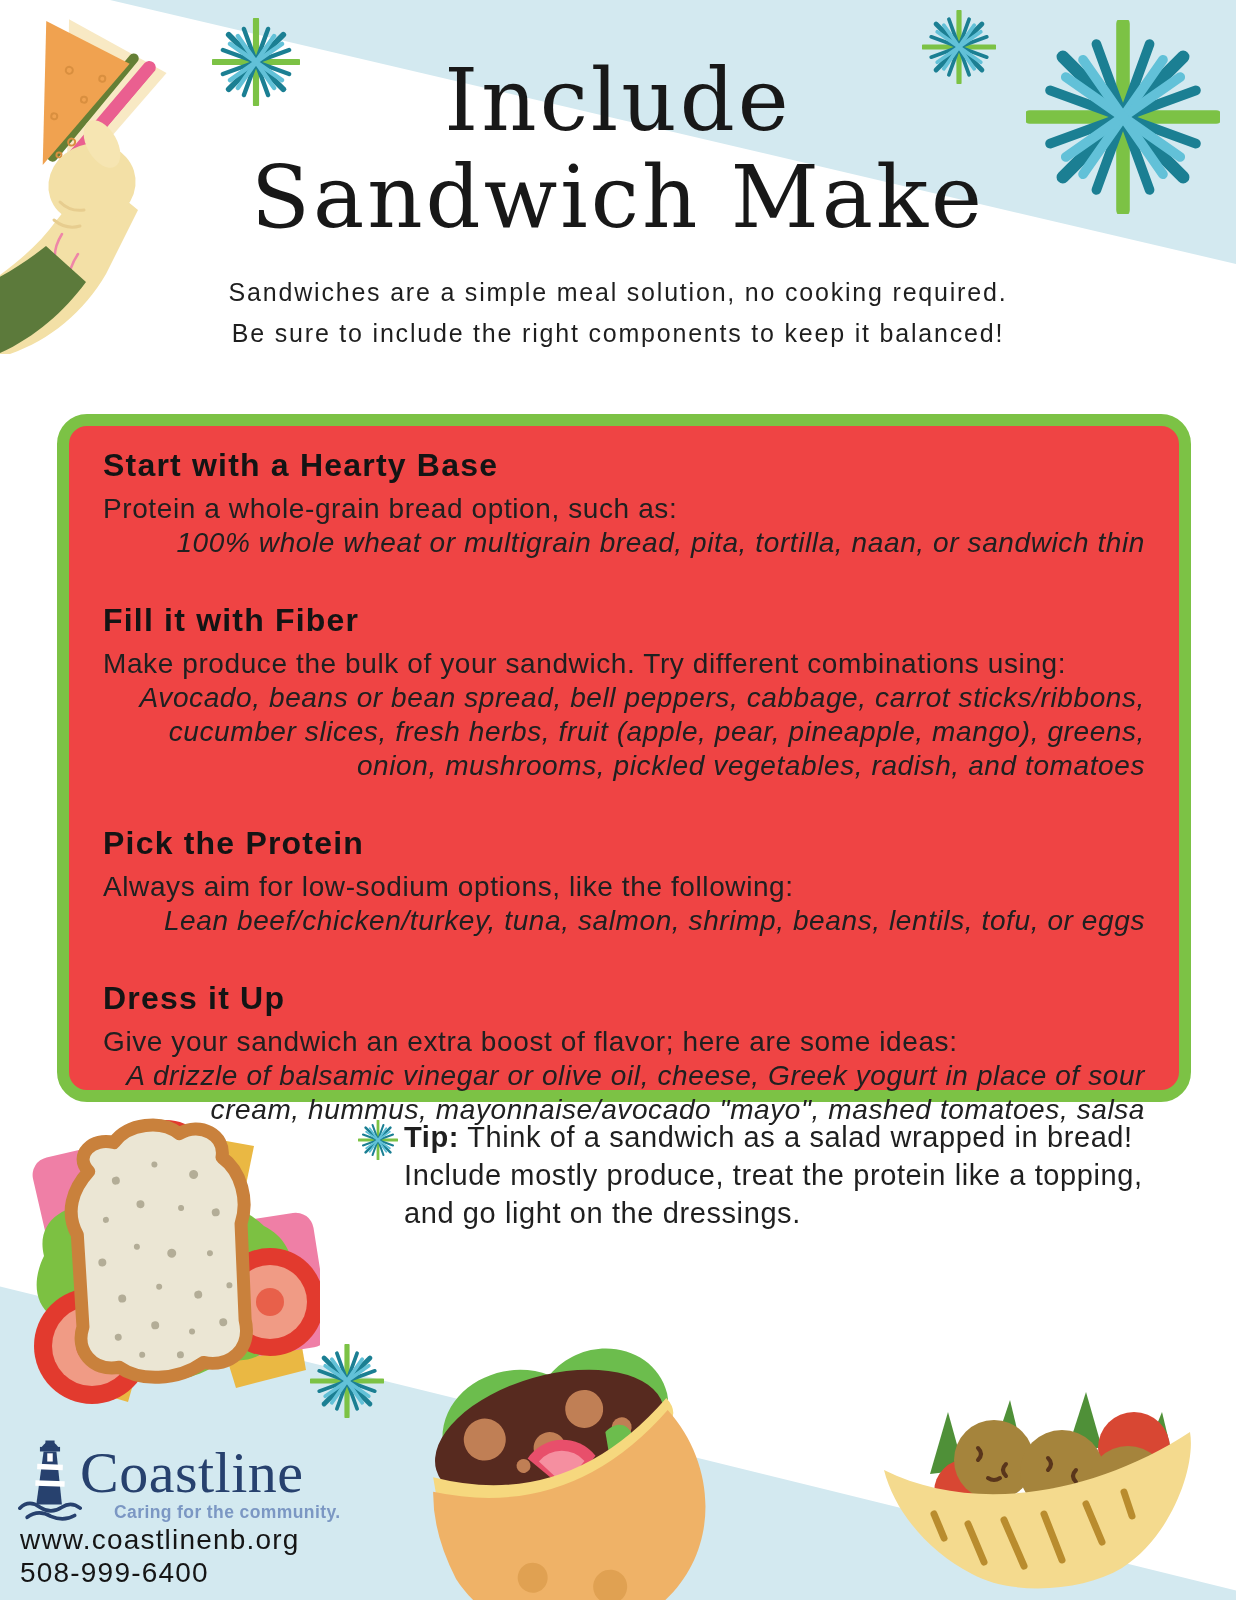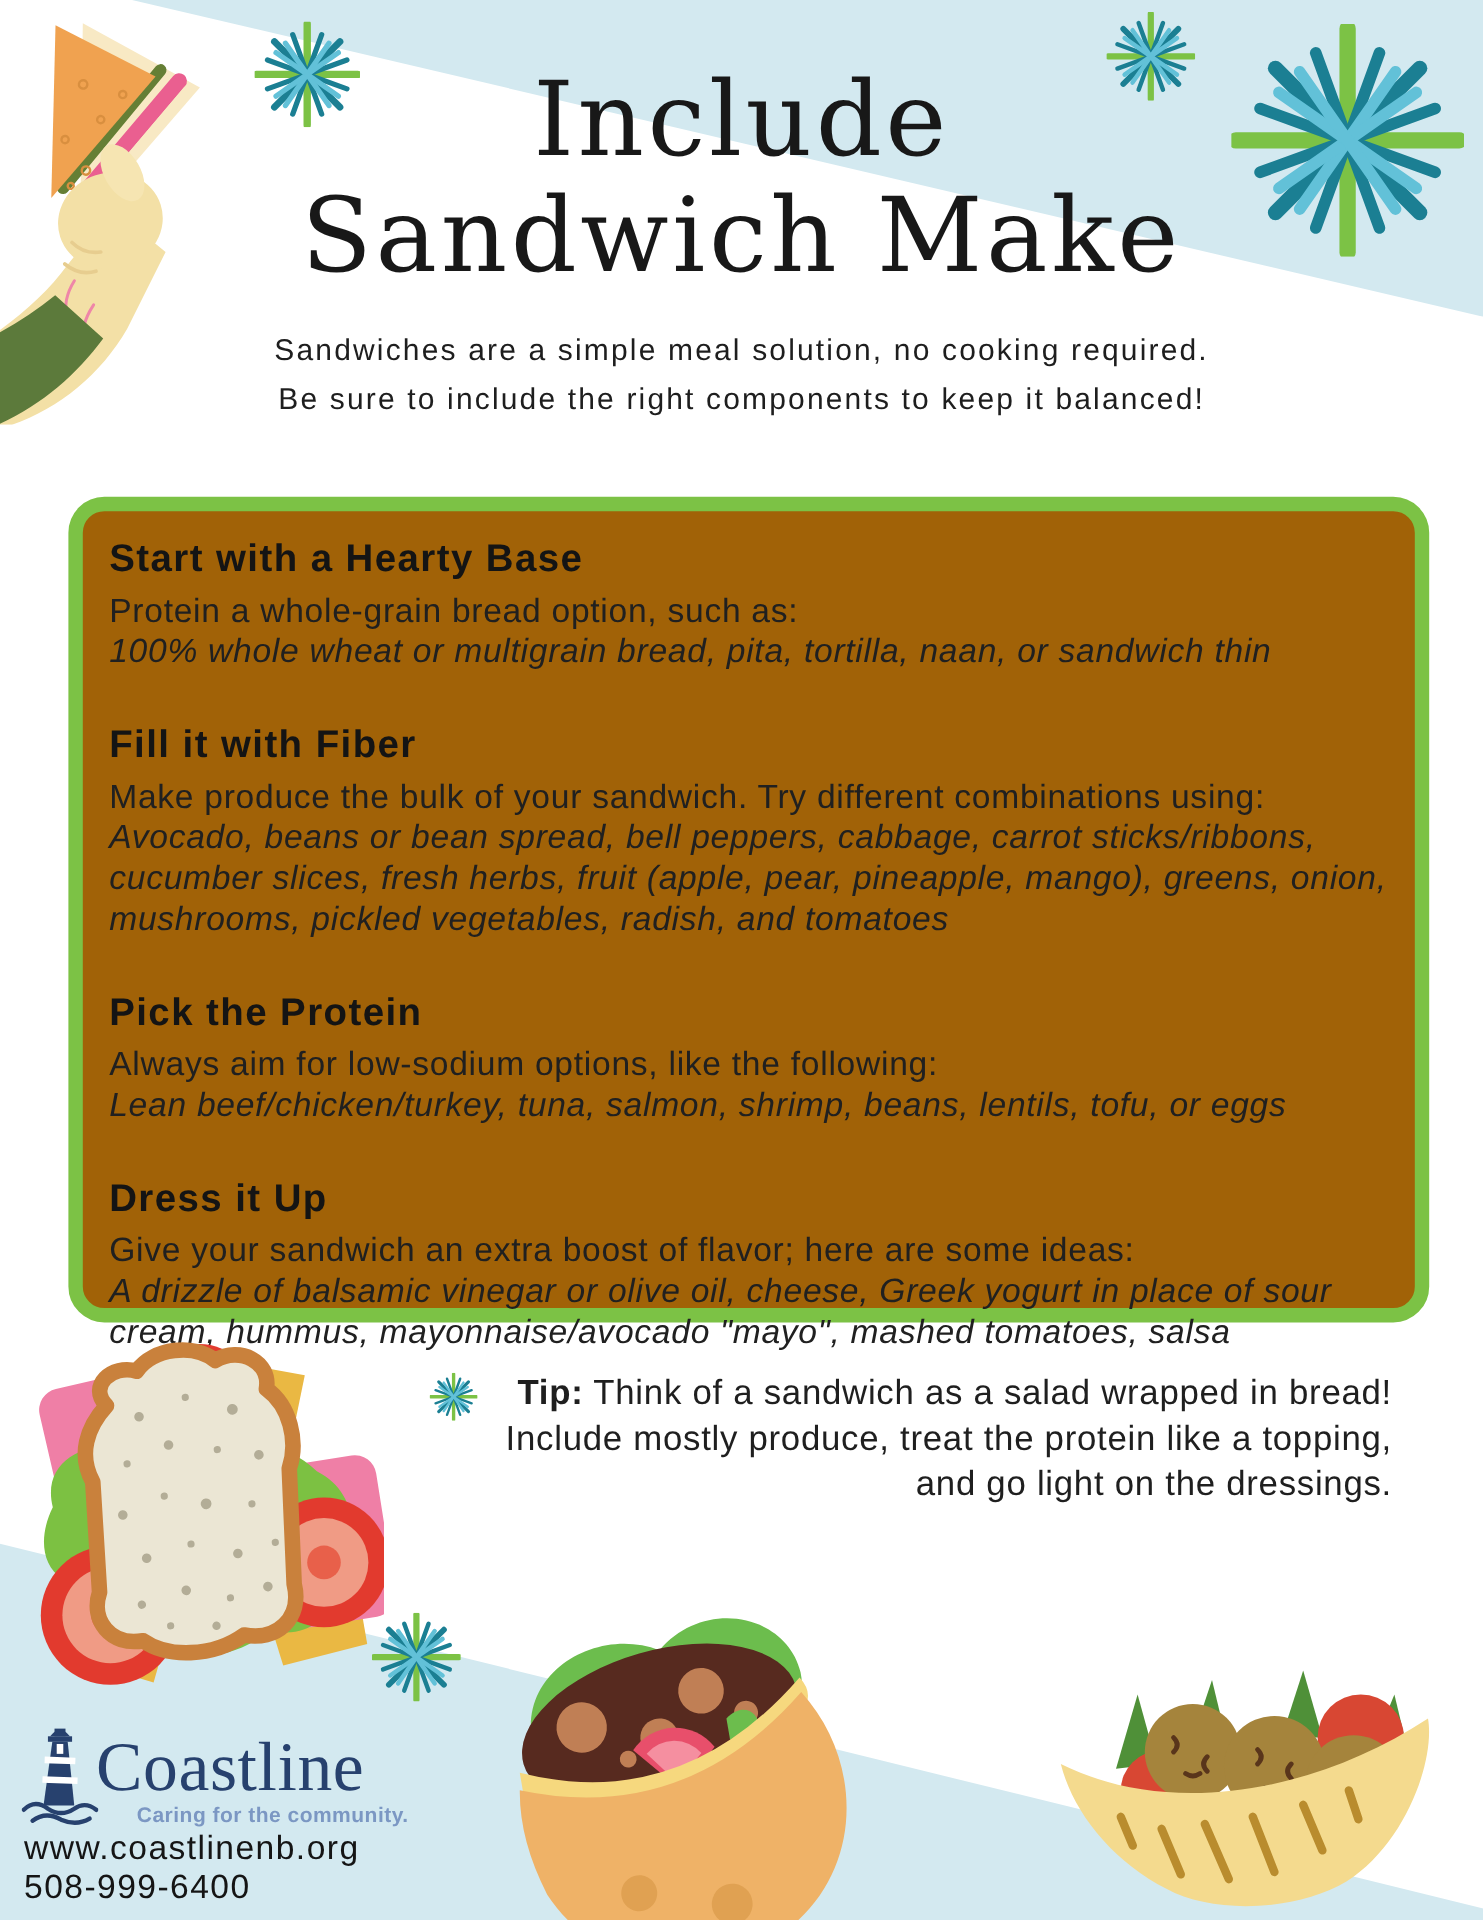--- a/index.html
+++ b/index.html
@@ -18,28 +18,28 @@
   .sb4{left:310px;top:1344px;width:74px;height:74px;}
   .sb-tip{position:absolute;left:0;top:2px;width:40px;height:40px;}
   
   .title{position:absolute;left:0;top:52px;width:100%;text-align:center;
          font-family:"DejaVu Serif","Liberation Serif",serif;
          font-size:86px;line-height:97px;letter-spacing:3px;color:#181818;}
   .subtitle{position:absolute;left:0;top:272px;width:100%;text-align:center;
          font-size:25px;line-height:41px;letter-spacing:1.8px;font-weight:500;color:#1e1e1e;}
   
   .info-box{position:absolute;left:57px;top:414px;width:1134px;height:688px;
-         box-sizing:border-box;background:#a16207;border:12px solid #7cc245;border-radius:30px;
-         padding:19px 22px;}
+         box-sizing:border-box;background:#ef4444;border:12px solid #7cc245;border-radius:30px;
+         padding:19px 34px;}
   .sec{margin:0 0 40px 0;}
   .sec h2{margin:0 0 7px 0;font-size:32px;line-height:40px;letter-spacing:1.2px;color:#141414;}
   .sec p{margin:0;font-size:28px;line-height:34px;letter-spacing:0.6px;color:#202020;}
-  .sec .examples{font-style:italic;}
-  
-  .tip{position:absolute;left:358px;top:1142px;width:802px;padding-left:46px;box-sizing:border-box;text-align:right;}
+  .sec .examples{font-style:italic;text-align:right;}
+  
+  .tip{position:absolute;left:358px;top:1118px;width:802px;padding-left:46px;box-sizing:border-box;}
   .tip p{margin:0;font-size:29px;line-height:38px;letter-spacing:0.6px;color:#1f1f1f;}
   .tip .tip-label{font-weight:bold;}
   
   .hand{position:absolute;left:-10px;top:6px;width:238px;height:348px;}
   .sandwich-top{position:absolute;left:14px;top:1106px;width:306px;height:300px;}
   .pita{position:absolute;left:388px;top:1314px;width:348px;height:330px;}
   .falafel{position:absolute;left:872px;top:1374px;width:332px;height:226px;}
   .lighthouse{position:absolute;left:18px;top:1432px;width:64px;height:92px;}
   .brand{position:absolute;left:80px;top:1442px;font-family:"Liberation Serif","DejaVu Serif",serif;
          font-size:58px;line-height:62px;color:#27416e;letter-spacing:0.5px;}

